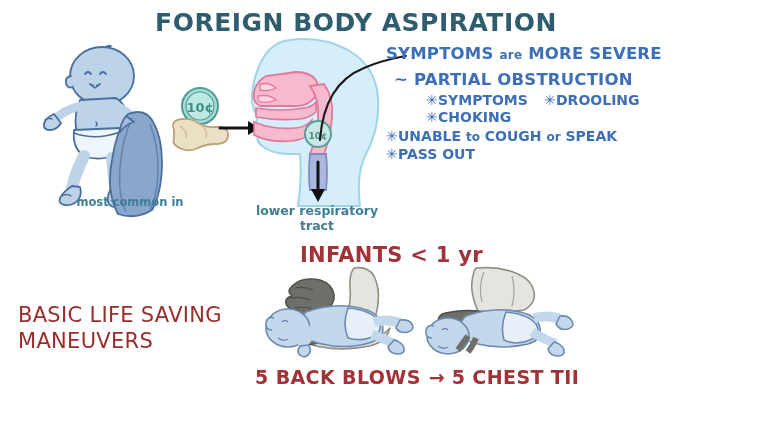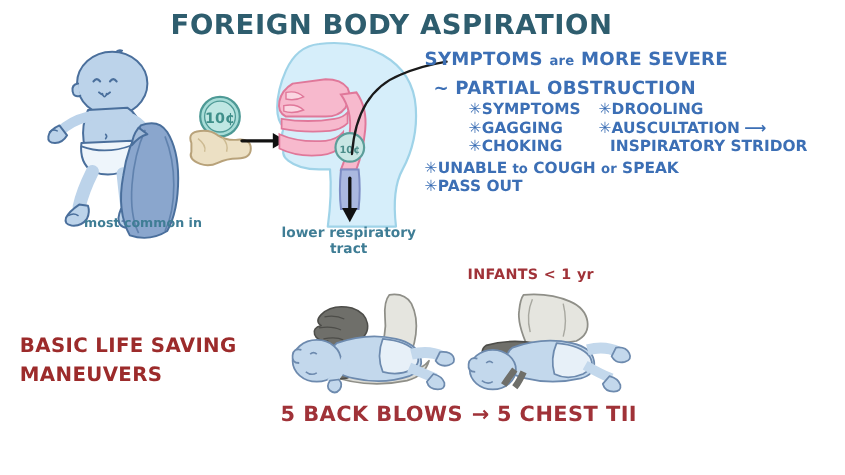--- a/index.html
+++ b/index.html
@@ -92,32 +92,32 @@
   #cap-toddlers .line1 { font-size: 11.5px; }
   #cap-toddlers .line2 { font-size: 15.5px; letter-spacing: 0.3px; }
   #cap-lrt {
     left: 232px; top: 203px; width: 170px;
     font-size: 12.5px;
     line-height: 15px;
   }
 
   #cap-infants {
     left: 300px; top: 243px; width: 240px;
-    text-align: right;
+    text-align: left;
     color: #a03238;
     font-weight: 700;
-    font-size: 13px;
+    font-size: 21px;
     letter-spacing: 0.3px;
   }
 
   #blsm {
     left: 18px; top: 302px; width: 260px;
     color: #9c2b2b;
-    font-weight: 700;
-    font-size: 18px;
+    font-weight: 400;
+    font-size: 21px;
     line-height: 26px;
     letter-spacing: 0.3px;
   }
 
   #cap-maneuvers {
     left: 255px; top: 366px; width: 330px;
     color: #a03238;
     font-weight: 700;
     font-size: 19px;
     letter-spacing: 0.4px;
@@ -244,32 +244,21 @@
       <div class="brow">
         <div class="bcol1">
           <span class="star">✳</span><span>SYMPTOMS</span>
         </div>
         <div class="bcol2">
           <span class="star">✳</span><span>DROOLING</span>
         </div>
       </div>
       <div class="brow">
         <div class="bcol1">
-          <span class="star">✳</span><span>GAGGING</span>
-        </div>
-        <div class="bcol2">
-          <span class="star">✳</span><span>AUSCULTATION</span><span class="arr"> ⟶</span>
-        </div>
-      </div>
-      <div class="brow">
-        <div class="bcol1">
           <span class="star">✳</span><span>CHOKING</span>
-        </div>
-        <div class="bcol2 indented">
-          <span>INSPIRATORY STRIDOR</span>
         </div>
       </div>
     </div>
 
 
     <div class="bullets2">
       <div class="brow2">
         <span class="star">✳</span><span>UNABLE</span>
         <span class="small-word">to</span>
         <span>COUGH</span>

